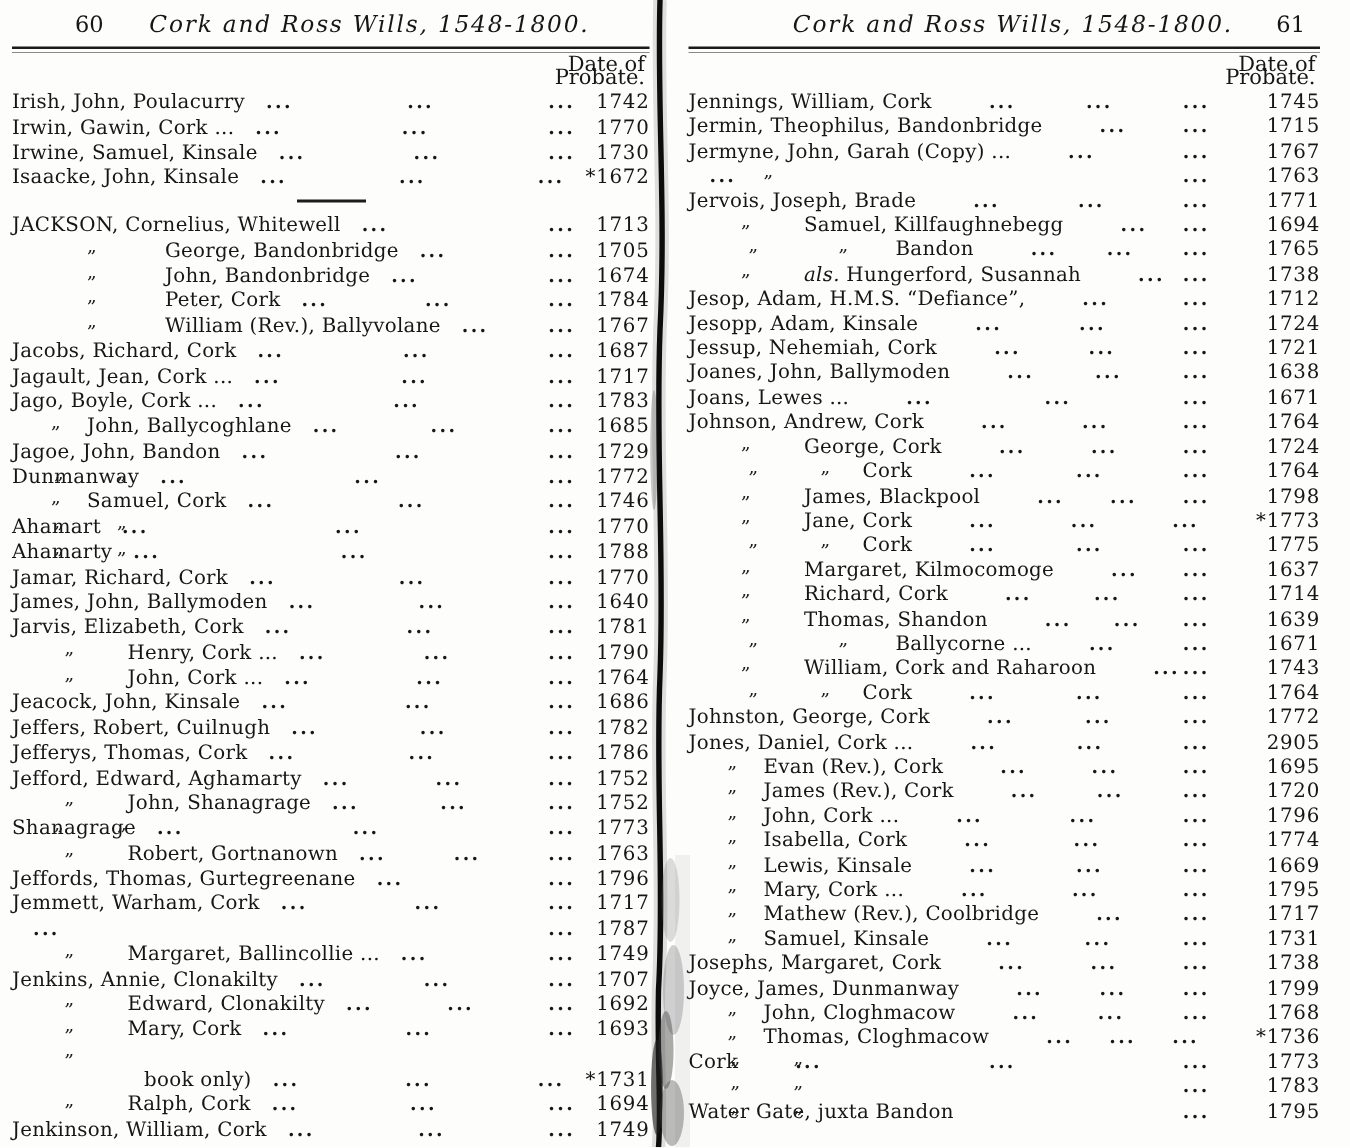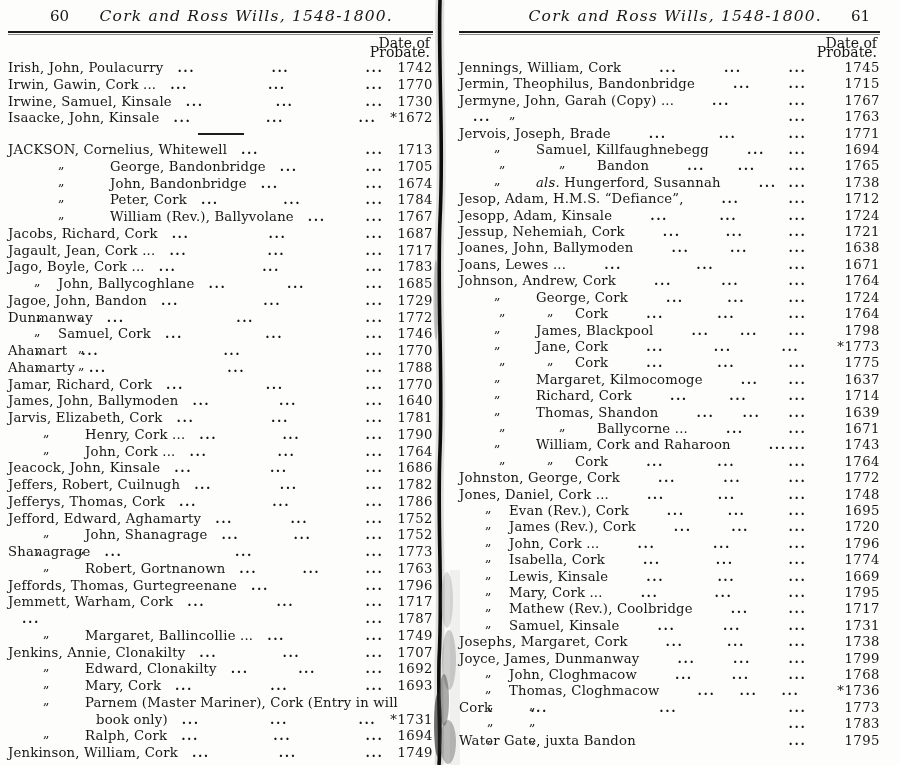--- a/index.html
+++ b/index.html
@@ -408,21 +408,20 @@
           <span class="nm">Mary, Cork</span>
           <span class="dots">
             <span class="dg">...</span>
             <span class="dg">...</span>
             <span class="dg">...</span>
           </span>
           <span class="yr">1693</span>
         </div>
         <div class="row i2">
           <span class="dit d1">„</span>
-          <span class="nm">Parnem (Master Mariner), Cork (Entry in will</span>
           <span class="dots"></span>
           <span class="yr"></span>
         </div>
         <div class="row i6">
           <span class="nm">book only)</span>
           <span class="dots">
             <span class="dg">...</span>
             <span class="dg">...</span>
             <span class="dg">...</span>
           </span>
@@ -706,21 +705,21 @@
           </span>
           <span class="yr">1772</span>
         </div>
         <div class="row">
           <span class="nm">Jones, Daniel, Cork ...</span>
           <span class="dots">
             <span class="dg">...</span>
             <span class="dg">...</span>
             <span class="dg">...</span>
           </span>
-          <span class="yr">1748</span>
+          <span class="yr">2905</span>
         </div>
         <div class="row i1">
           <span class="dit d1">„</span>
           <span class="nm">Evan (Rev.), Cork</span>
           <span class="dots">
             <span class="dg">...</span>
             <span class="dg">...</span>
             <span class="dg">...</span>
           </span>
           <span class="yr">1695</span>

